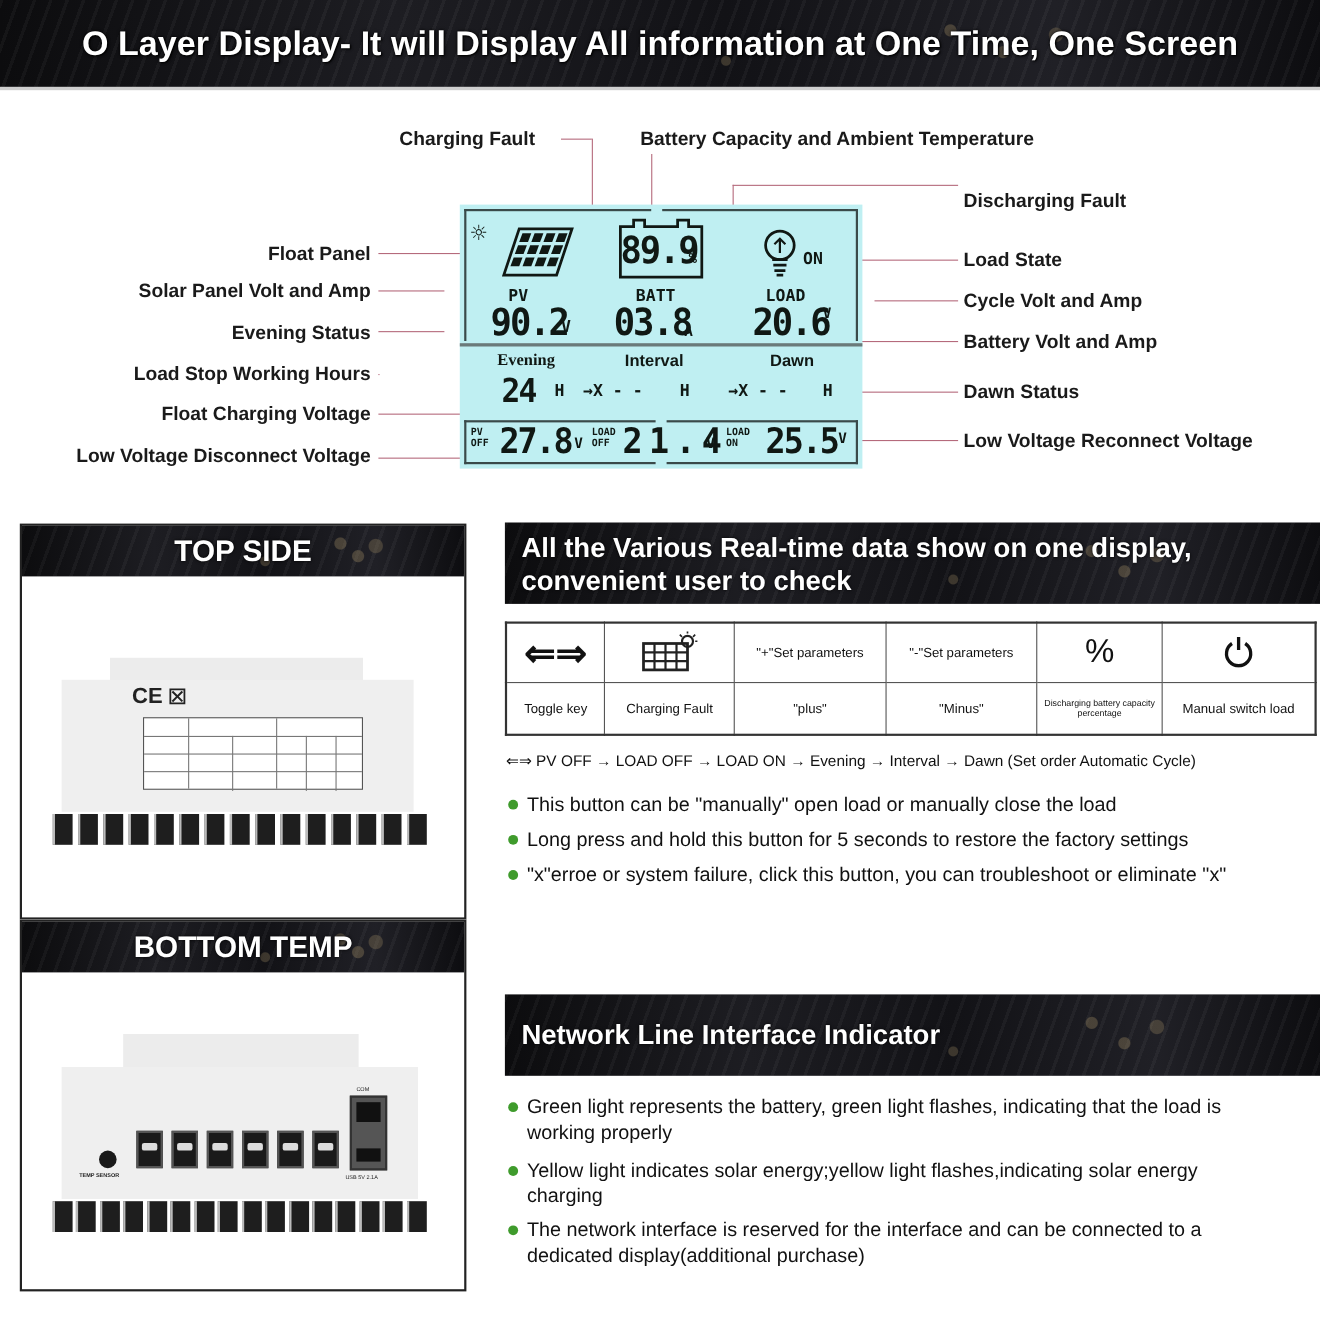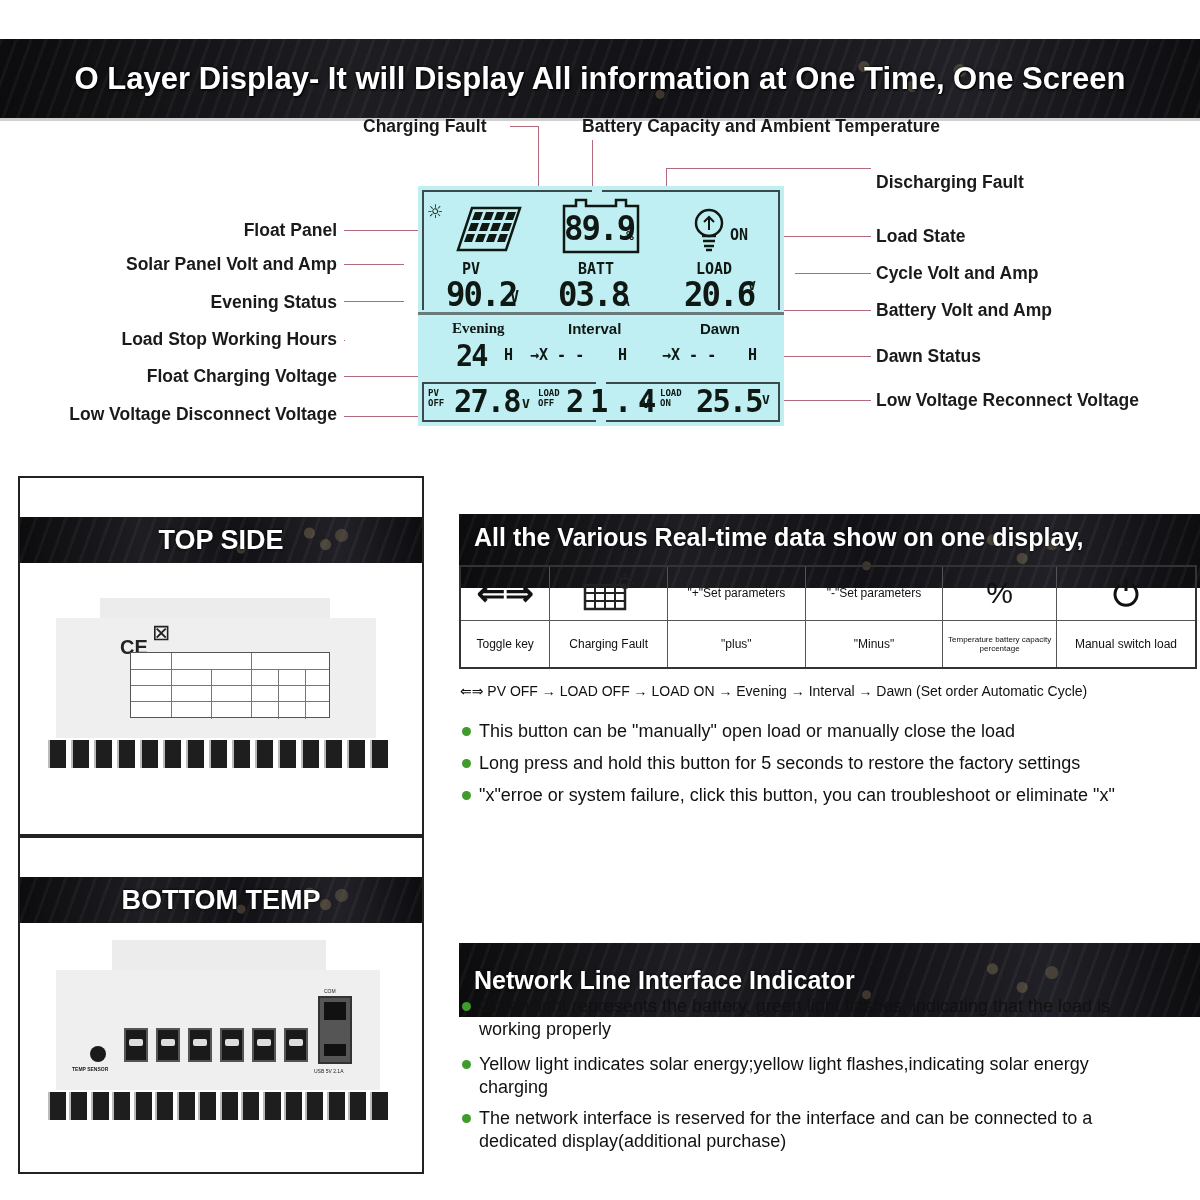--- a/index.html
+++ b/index.html
@@ -8,21 +8,20 @@
 
   
   .pcb {
     background:
       radial-gradient(circle at 72% 35%, rgba(160,140,100,0.35) 0 5px, transparent 6px),
       radial-gradient(circle at 76% 60%, rgba(160,140,100,0.35) 0 5px, transparent 6px),
       radial-gradient(circle at 80% 40%, rgba(160,140,100,0.3) 0 6px, transparent 7px),
       radial-gradient(circle at 55% 70%, rgba(160,140,100,0.3) 0 4px, transparent 5px),
       repeating-linear-gradient(110deg, rgba(255,255,255,0.04) 0 3px, transparent 3px 14px),
       linear-gradient(90deg, #0c0c0e 0%, #1d1d22 30%, #121216 55%, #202026 80%, #0d0d10 100%);
-    margin-top: 39px;
   }
 
   .top-banner {
     position: absolute; left: 0; top: 0; width: 1200px; height: 82px;
     display: flex; align-items: center; justify-content: center;
     border-bottom: 3px solid #cfcfcf;
   }
   .top-banner h1 {
     color: #fff; font-size: 31px; font-weight: bold; letter-spacing: 0px;
     text-shadow: 0 0 3px #000, 1px 1px 2px #000;
@@ -179,21 +178,21 @@
   <div class="lcd-txt seg" style="left:278px; top:196px; font-size:32px;">25.5</div>
   <div class="lcd-txt" style="left:344px; top:206px; font-size:13px;">V</div>
 </div>
 
 <div class="side-box" style="top:476px; height:360px;">
   <div class="side-head pcb">
     <span>TOP SIDE</span>
   </div>
   <div class="device" style="left:80px; top:120px; width:230px; height:40px; background:#ececec;"></div>
   <div class="device" style="left:36px; top:140px; width:320px; height:120px; background:#efefef;">
-    <div style="position:absolute; left:64px; top:18px; font-size:20px; font-weight:bold; color:#222;">CE</div>
+    <div style="position:absolute; left:64px; top:4px; font-size:20px; font-weight:bold; color:#222;">CE</div>
     <div style="position:absolute; left:96px; top:2px; font-size:22px; color:#222;">⊠</div>
     <div style="position:absolute; left:74px; top:34px; width:200px; height:66px; background:#fff; border:1px solid #555;">
       <div style="position:absolute; left:0; top:16px; width:100%; border-top:1px solid #777;"></div>
       <div style="position:absolute; left:0; top:32px; width:100%; border-top:1px solid #777;"></div>
       <div style="position:absolute; left:0; top:48px; width:100%; border-top:1px solid #777;"></div>
       <div style="position:absolute; left:40px; top:0; height:100%; border-left:1px solid #777;"></div>
       <div style="position:absolute; left:80px; top:16px; height:50px; border-left:1px solid #777;"></div>
       <div style="position:absolute; left:120px; top:0; height:100%; border-left:1px solid #777;"></div>
       <div style="position:absolute; left:147px; top:16px; height:50px; border-left:1px solid #777;"></div>
       <div style="position:absolute; left:174px; top:16px; height:50px; border-left:1px solid #777;"></div>
@@ -268,20 +267,21 @@
       <div class="fin"></div>
       <div class="fin"></div>
       <div class="fin"></div>
       <div class="fin"></div>
       <div class="fin"></div>
   </div>
 </div>
 
 <div class="r-banner pcb" style="top:475px; height:74px;">
   <span style="left:15px; top:8px;">All the Various Real-time data show on one display,</span>
+  <span style="left:15px; top:38px;">convenient user to check</span>
 </div>
 
 <table class="key-table">
   <tbody>
       <tr class="icons">
     <td style="width:90px;">
       <span style="font-size:34px; font-weight:bold;">⇐⇒</span>
     </td>
     <td style="width:118px;">
       <svg width="56" height="38" viewBox="0 0 56 38">
@@ -301,21 +301,21 @@
         <path d="M9,8 A11,11 0 1 0 21,8" fill="none" stroke="#111" stroke-width="3"></path>
         <path d="M15,2 V14" stroke="#111" stroke-width="3"></path>
       </svg>
     </td>
   </tr>
   <tr class="desc">
     <td>Toggle key</td>
     <td>Charging Fault</td>
     <td>"plus"</td>
     <td>"Minus"</td>
-    <td style="font-size:8px; line-height:9px;">Temperature battery capacity percentage</td>
+    <td style="font-size:8px; line-height:9px;">Discharging battery capacity percentage</td>
     <td>Manual switch load</td>
   </tr>
 </tbody>
   </table>
 
 <div style="position:absolute; left:460px; top:683px; font-size:14px; color:#111; white-space:nowrap;">⇐⇒ PV OFF → LOAD OFF → LOAD ON → Evening → Interval → Dawn (Set order Automatic Cycle)</div>
 
 <ul class="bullets" style="top:720px; width:730px;">
   <li style="margin-bottom:9px;"><span class="dot"></span><span>This button can be "manually" open load or manually close the load</span></li>
   <li style="margin-bottom:9px;"><span class="dot"></span><span>Long press and hold this button for 5 seconds to restore the factory settings</span></li>

